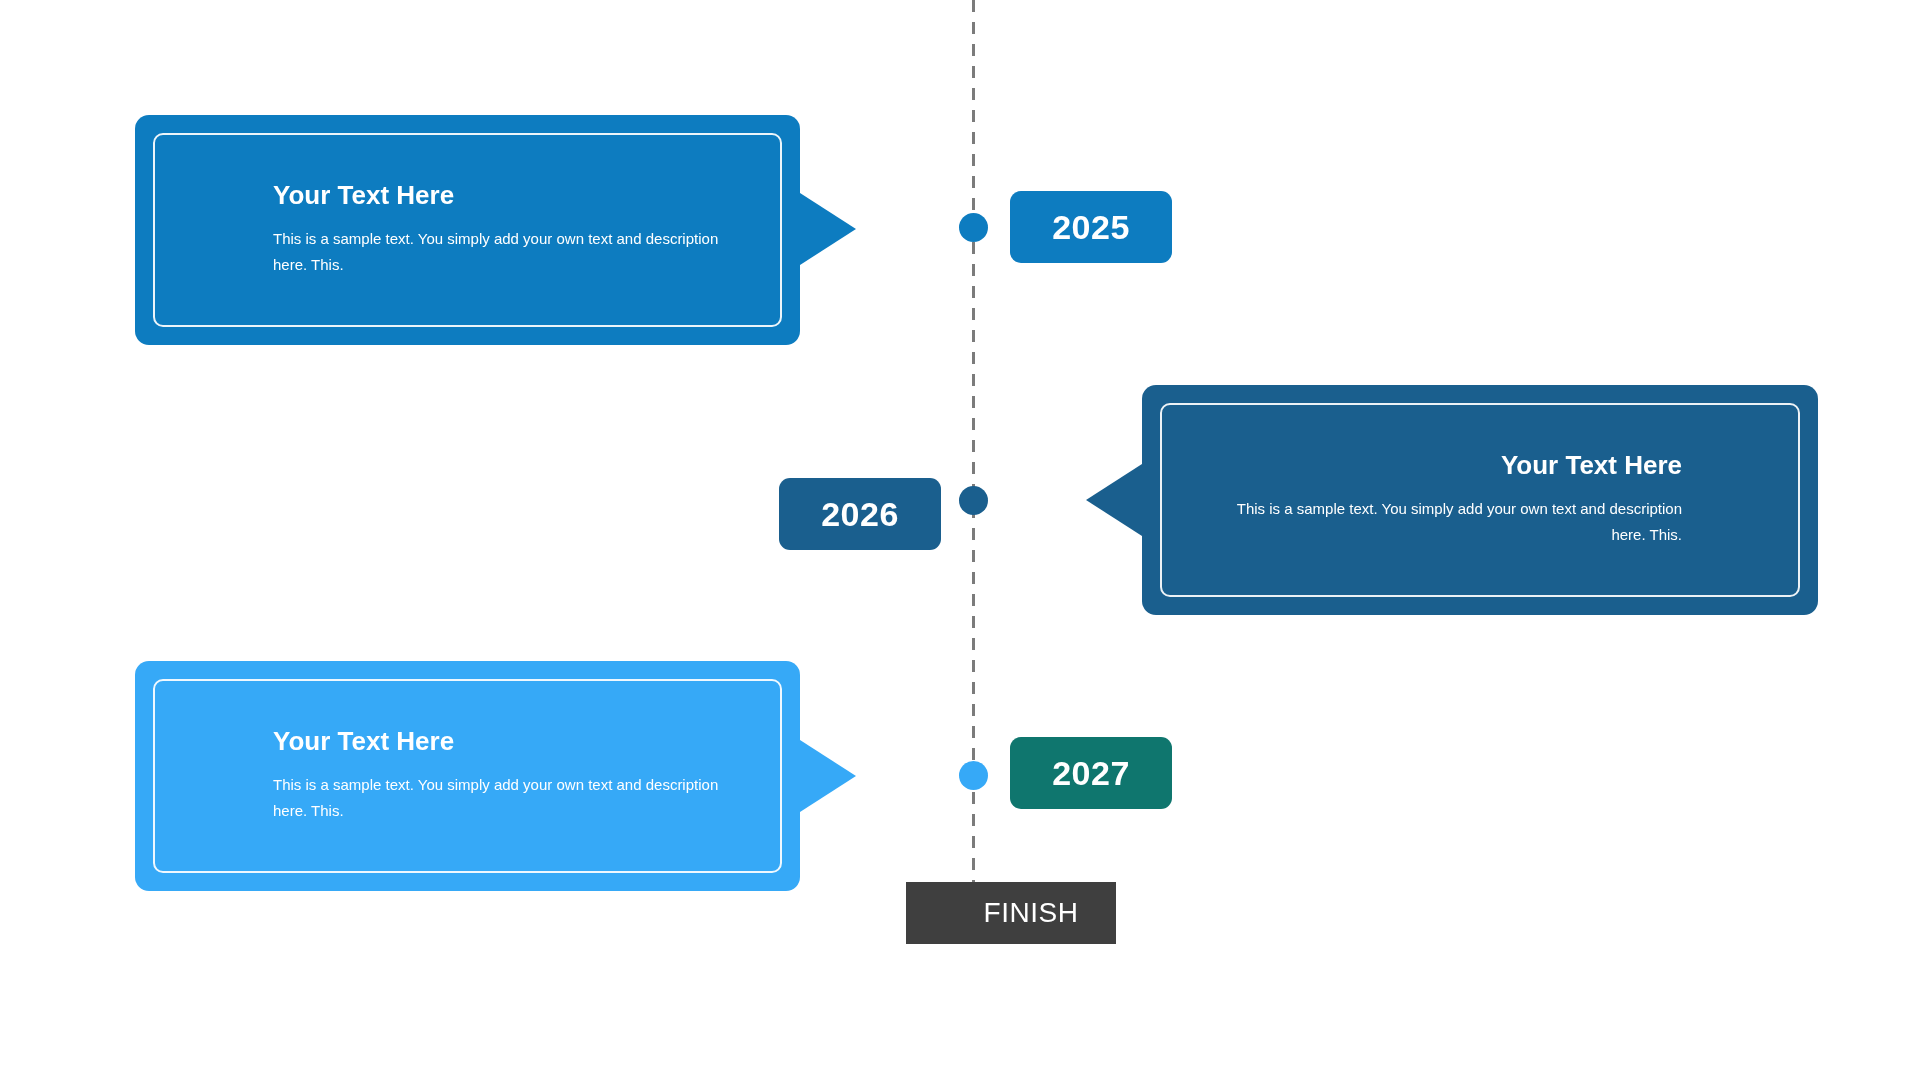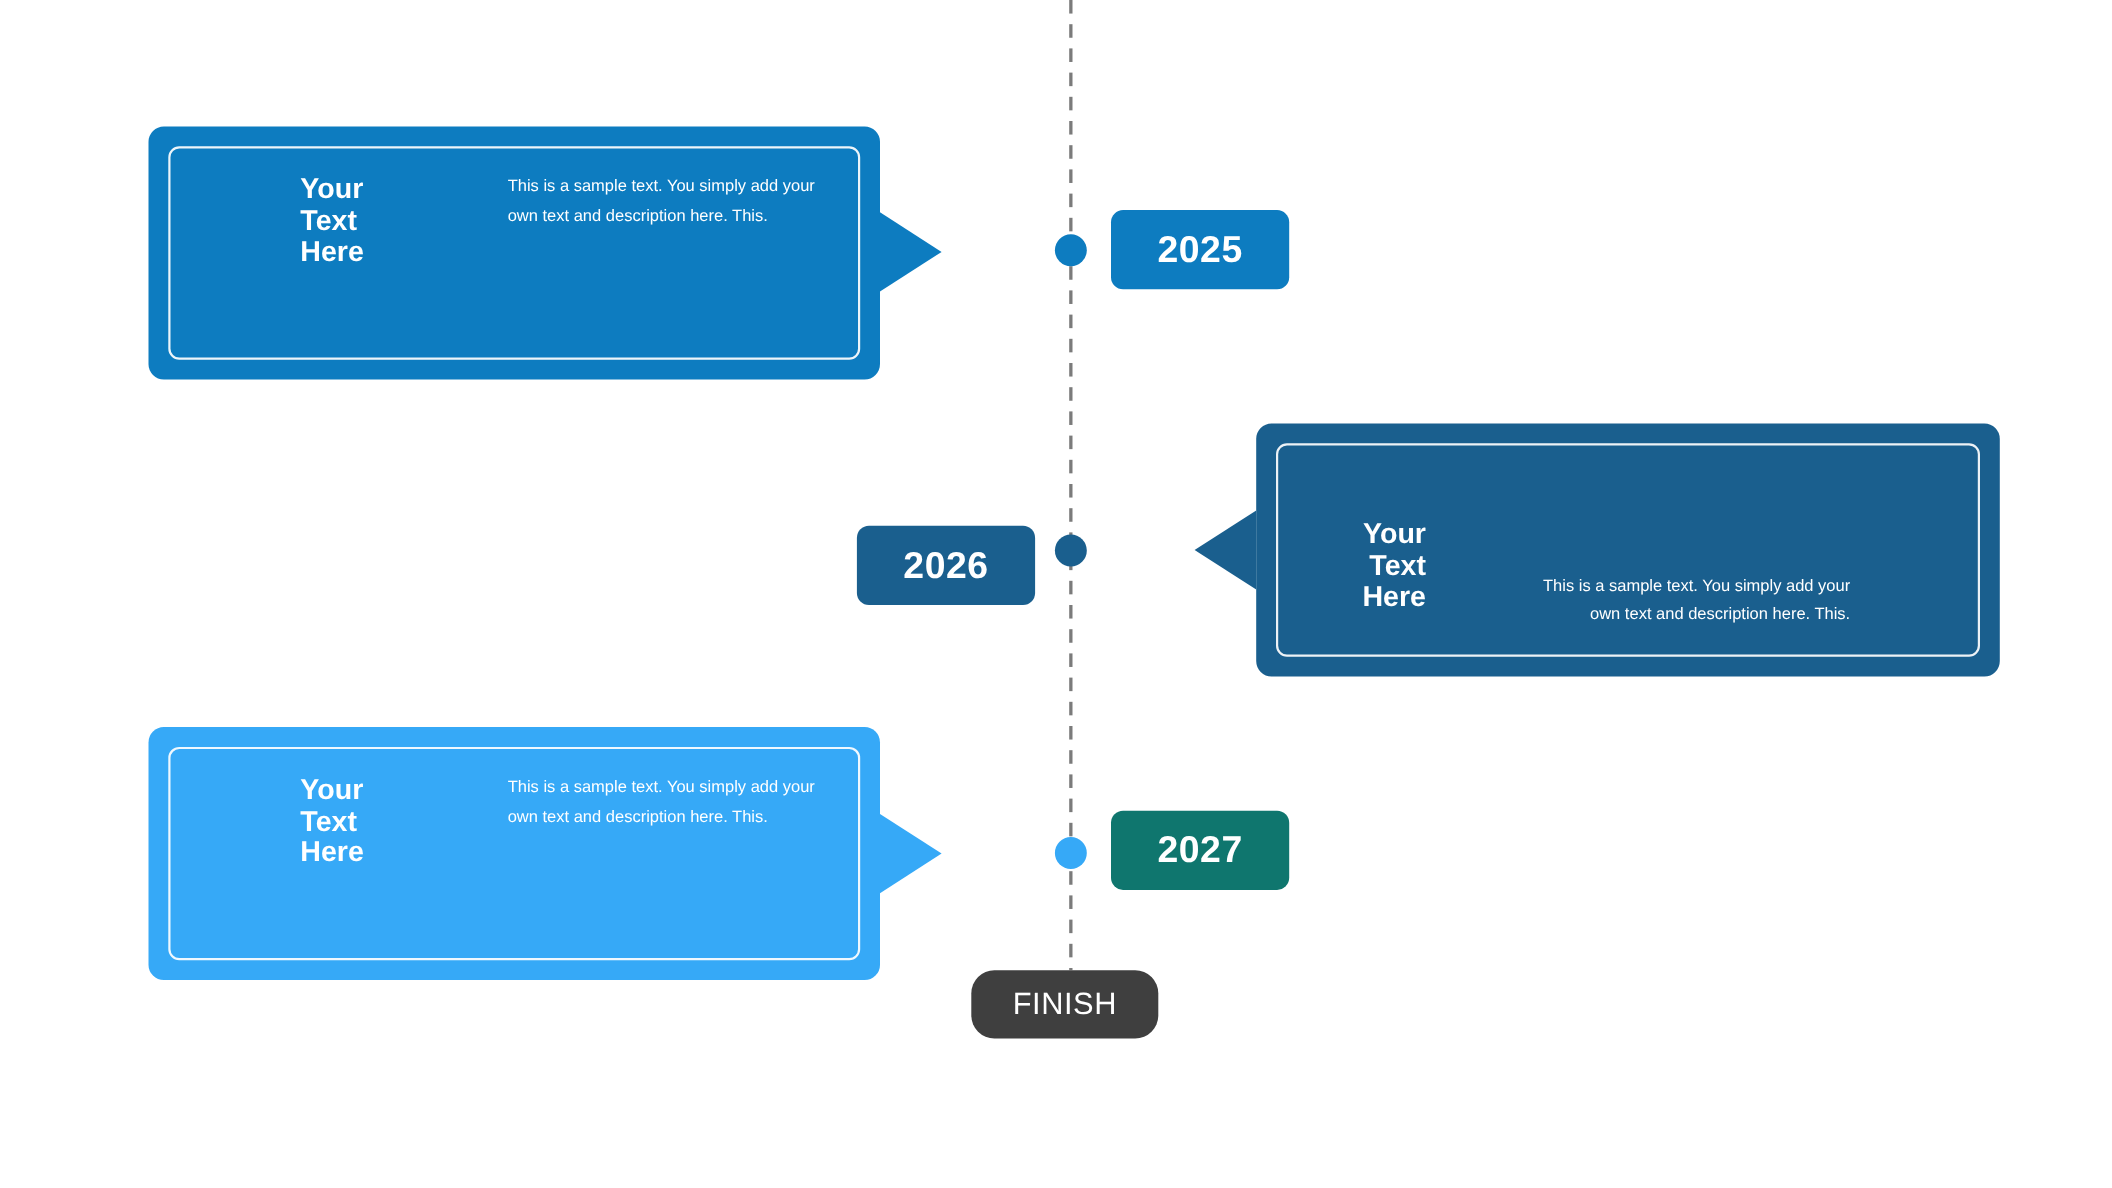--- a/index.html
+++ b/index.html
@@ -51,53 +51,54 @@
     justify-content: center;
     color: #ffffff;
     font-size: 34px;
     font-weight: bold;
     letter-spacing: 0.5px;
   }
 
   
   .finish-badge {
     position: absolute;
-    left: 883px;
+    left: 906px;
     top: 882px;
     width: 170px;
     height: 62px;
-    border-radius: 21px;
+    border-radius: 0;
     background: #3f3f3f;
     display: flex;
     align-items: center;
     justify-content: center;
     color: #ffffff;
     font-size: 28px;
     font-weight: normal;
     letter-spacing: 0.5px;
+    padding-left: 40px;
   }
 
   
   .card {
     position: absolute;
     border-radius: 14px;
     box-sizing: border-box;
   }
   .card-inner {
     position: absolute;
     left: 18px;
     top: 18px;
     right: 18px;
     bottom: 18px;
     border: 2px solid rgba(255,255,255,0.92);
     border-radius: 10px;
     box-sizing: border-box;
     padding: 22px 30px;
     display: flex;
-    flex-direction: row;
+    flex-direction: column;
     justify-content: center;
   }
   .card-title {
     color: #ffffff;
     font-size: 26px;
     font-weight: bold;
     margin: 0 0 16px 0;
     line-height: 1.1;
   }
   .card-body {

